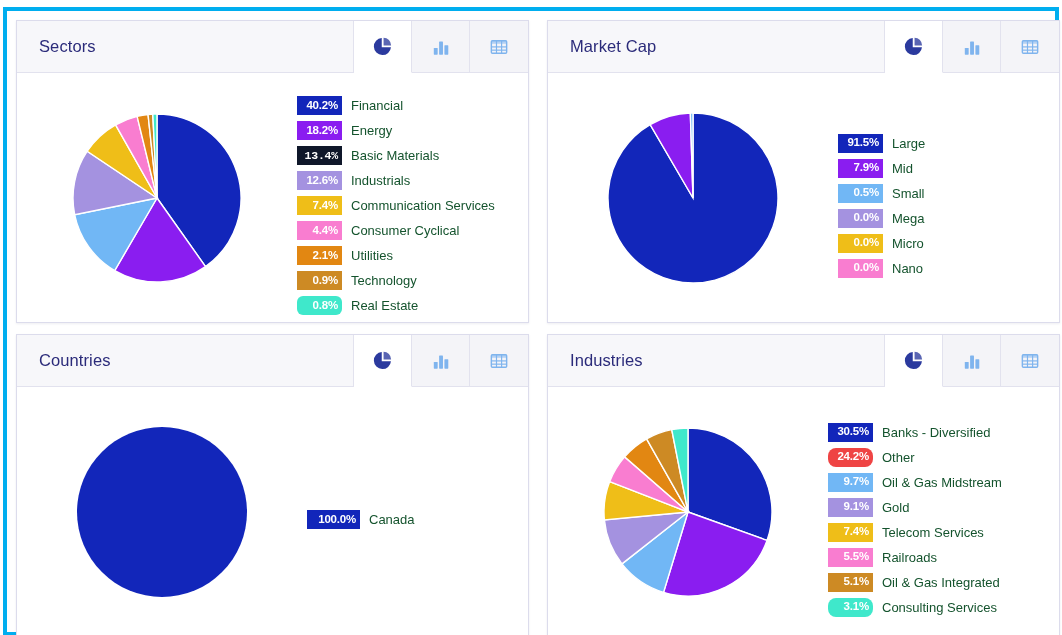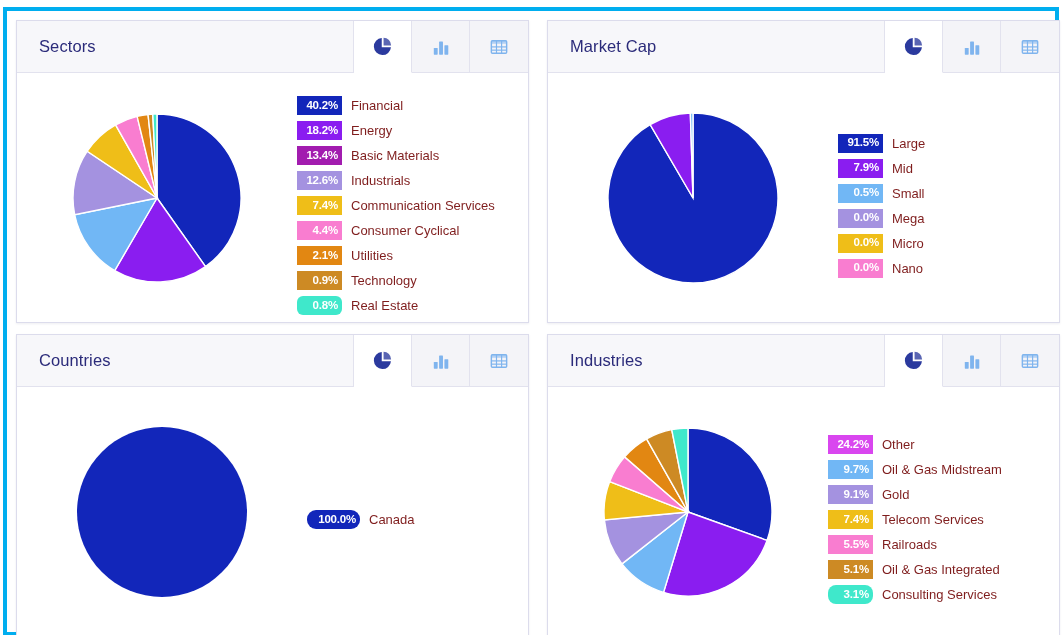--- a/index.html
+++ b/index.html
@@ -143,21 +143,21 @@
     color: #ffffff;
     font-weight: 600;
     letter-spacing: -0.2px;
     line-height: 1;
   }
   .legend-swatch.wide { width: 53px; min-width: 53px; }
 
   .legend-label {
     padding-left: 9px;
     font-size: 13px;
-    color: #7f1d1d;
+    color: #14532d;
     white-space: nowrap;
   }
 
   
   .icon-svg { display: block; }
 </style>
 </head>
 <body>
 
 <div id="app-frame">
@@ -216,21 +216,21 @@
               <div class="legend">
                 <div class="legend-row">
                   <span class="legend-swatch" style="background: rgb(18, 38, 186);">40.2%</span>
                   <span class="legend-label">Financial</span>
                 </div>
                 <div class="legend-row">
                   <span class="legend-swatch" style="background: rgb(138, 29, 240);">18.2%</span>
                   <span class="legend-label">Energy</span>
                 </div>
                 <div class="legend-row">
-                  <span class="legend-swatch" style="background: #a21caf;">13.4%</span>
+                  <span class="legend-swatch" style="background: #0f172a; font-family: Liberation Mono, monospace;">13.4%</span>
                   <span class="legend-label">Basic Materials</span>
                 </div>
                 <div class="legend-row">
                   <span class="legend-swatch" style="background: rgb(164, 146, 224);">12.6%</span>
                   <span class="legend-label">Industrials</span>
                 </div>
                 <div class="legend-row">
                   <span class="legend-swatch" style="background: rgb(239, 190, 24);">7.4%</span>
                   <span class="legend-label">Communication Services</span>
                 </div>
@@ -364,21 +364,21 @@
           </div>
           <div class="panel-body">
             <div class="chart-wrap">
               <div class="pie-slot" style="width: 290px; height: 100%;">
                 <svg width="172" height="172" viewBox="0 0 172 172">
                   <circle cx="86" cy="86" r="85" fill="#1226ba"></circle>
                 </svg>
               </div>
               <div class="legend" style="justify-content: center;">
                 <div class="legend-row">
-                  <span class="legend-swatch wide" style="background: rgb(18, 38, 186); border-radius: 9px;">100.0%</span>
+                  <span class="legend-swatch wide" style="background: rgb(18, 38, 186);">100.0%</span>
                   <span class="legend-label">Canada</span>
                 </div>
               </div>
             </div>
           </div>
         </div>
         <div class="panel">
           <div class="panel-head">
             <div class="panel-title">Industries</div>
             <div class="tabs">
@@ -423,21 +423,25 @@
                   <path d="M 85 85 L 18.95 136.90 A 84 84 0 0 1 1.37 92.91 Z" fill="#a492e0" stroke="#ffffff" stroke-width="1.4"></path>
                   <path d="M 85 85 L 1.37 92.91 A 84 84 0 0 1 6.71 54.57 Z" fill="#efbe18" stroke="#ffffff" stroke-width="1.4"></path>
                   <path d="M 85 85 L 6.71 54.57 A 84 84 0 0 1 21.64 29.85 Z" fill="#f97dd0" stroke="#ffffff" stroke-width="1.4"></path>
                   <path d="M 85 85 L 21.64 29.85 A 84 84 0 0 1 43.61 11.90 Z" fill="#e28712" stroke="#ffffff" stroke-width="1.4"></path>
                   <path d="M 85 85 L 43.61 11.90 A 84 84 0 0 1 68.74 2.59 Z" fill="#cd8a24" stroke="#ffffff" stroke-width="1.4"></path>
                   <path d="M 85 85 L 68.74 2.59 A 84 84 0 0 1 85.00 1.00 Z" fill="#3fe8cb" stroke="#ffffff" stroke-width="1.4"></path>
                 </svg>
               </div>
               <div class="legend">
                 <div class="legend-row">
-                  <span class="legend-swatch" style="background: #d946ef;">24.2%</span>
+                  <span class="legend-swatch" style="background: rgb(18, 38, 186);">30.5%</span>
+                  <span class="legend-label">Banks - Diversified</span>
+                </div>
+                <div class="legend-row">
+                  <span class="legend-swatch" style="background: #ef4444; border-radius: 8px;">24.2%</span>
                   <span class="legend-label">Other</span>
                 </div>
                 <div class="legend-row">
                   <span class="legend-swatch" style="background: rgb(113, 183, 245);">9.7%</span>
                   <span class="legend-label">Oil &amp; Gas Midstream</span>
                 </div>
                 <div class="legend-row">
                   <span class="legend-swatch" style="background: rgb(164, 146, 224);">9.1%</span>
                   <span class="legend-label">Gold</span>
                 </div>

